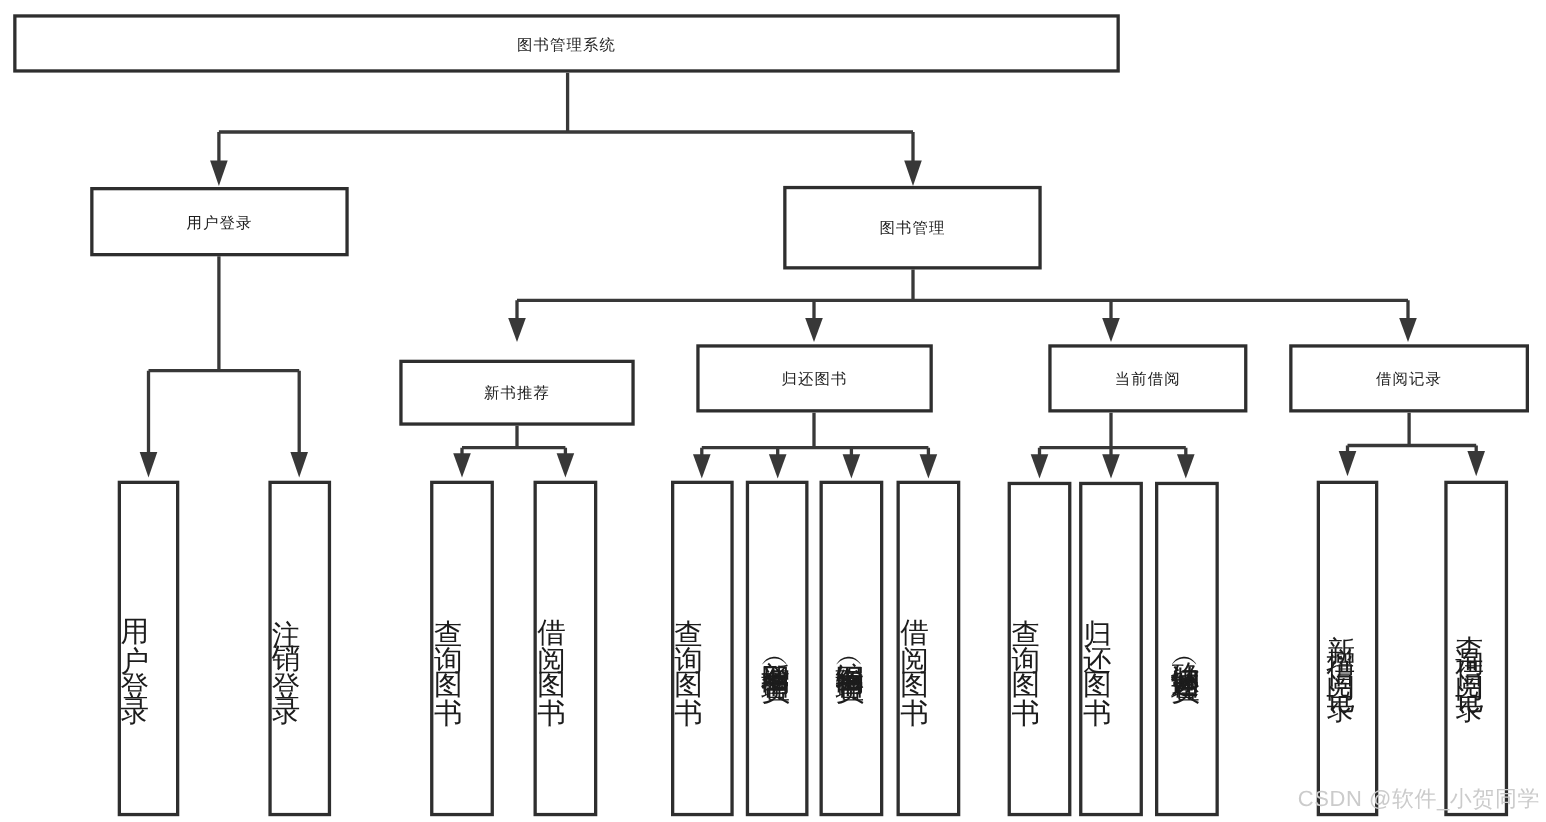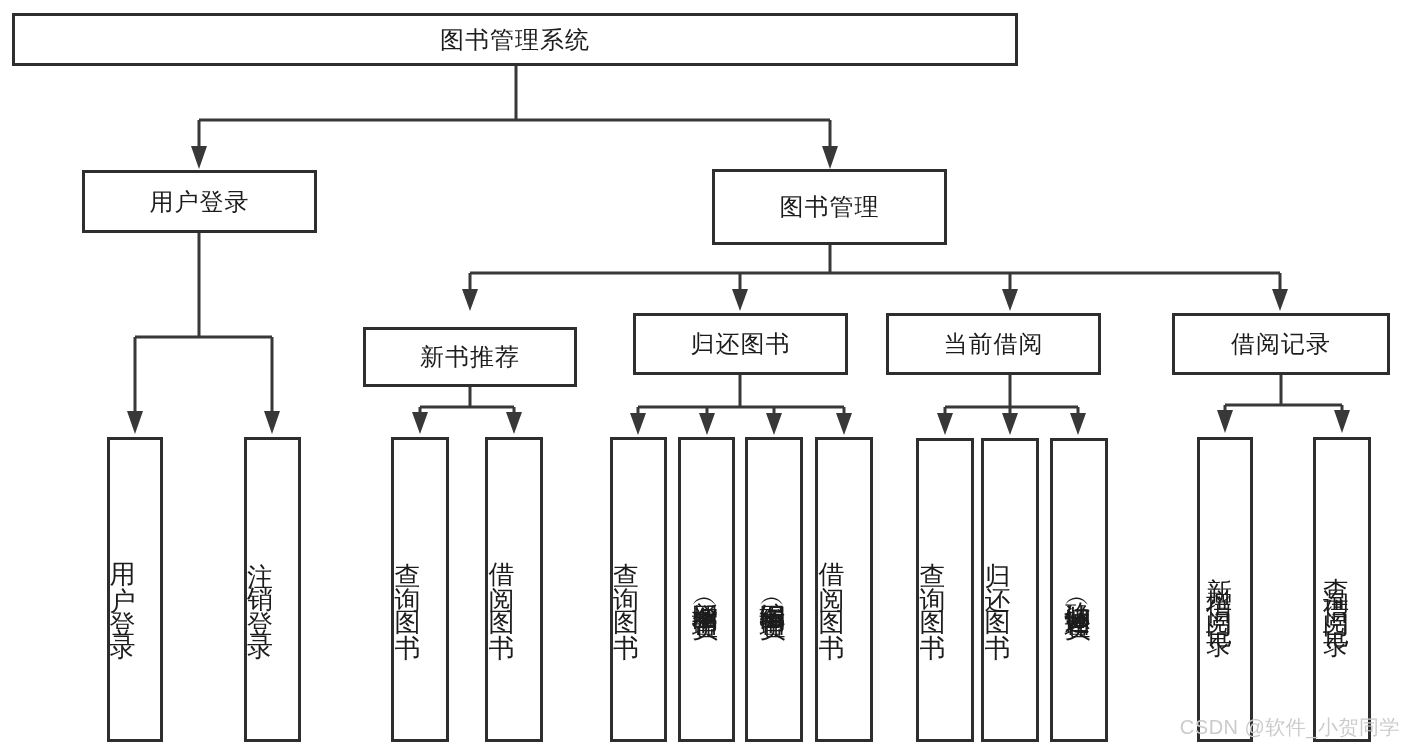--- a/index.html
+++ b/index.html
@@ -17,21 +17,21 @@
   .wire{fill:none;stroke:var(--line,#383838);stroke-width:3;}
   .arrow{fill:var(--line,#383838);stroke:none;}
   .node{
     position:absolute;z-index:2;
     box-sizing:border-box;
     background:var(--background,#ffffff);
     border:3px solid var(--border,#2e2e2e);
     display:flex;align-items:center;justify-content:center;
   }
   .hlabel{
-    font-size:24px;line-height:1;
+    font-size:14px;line-height:1;
     color:var(--text,#1c1c1c);
     letter-spacing:1px;
     white-space:nowrap;
   }
   .leaf{z-index:2;}
   .vtext{
     writing-mode:vertical-rl;
     text-orientation:mixed;
     font-size:26px;line-height:1;
     color:var(--text,#1c1c1c);
@@ -100,21 +100,21 @@
   <div class="node" style="left:712px;top:169px;width:235px;height:76px">
     <span class="hlabel">图书管理</span>
   </div>
 
   <div class="node" style="left:363px;top:327px;width:214px;height:60px">
     <span class="hlabel">新书推荐</span>
   </div>
   <div class="node" style="left:633px;top:313px;width:215px;height:62px">
     <span class="hlabel">归还图书</span>
   </div>
-  <div class="node" style="left:886px;top:313px;width:215px;height:62px">
+  <div class="node" style="left:953px;top:313px;width:181px;height:62px">
     <span class="hlabel">当前借阅</span>
   </div>
   <div class="node" style="left:1172px;top:313px;width:218px;height:62px">
     <span class="hlabel">借阅记录</span>
   </div>
 
   <div class="node leaf" style="left:107px;top:437px;width:56px;height:305px">
     <span class="vtext s">用户登录</span>
   </div>
   <div class="node leaf" style="left:244px;top:437px;width:57px;height:305px">

